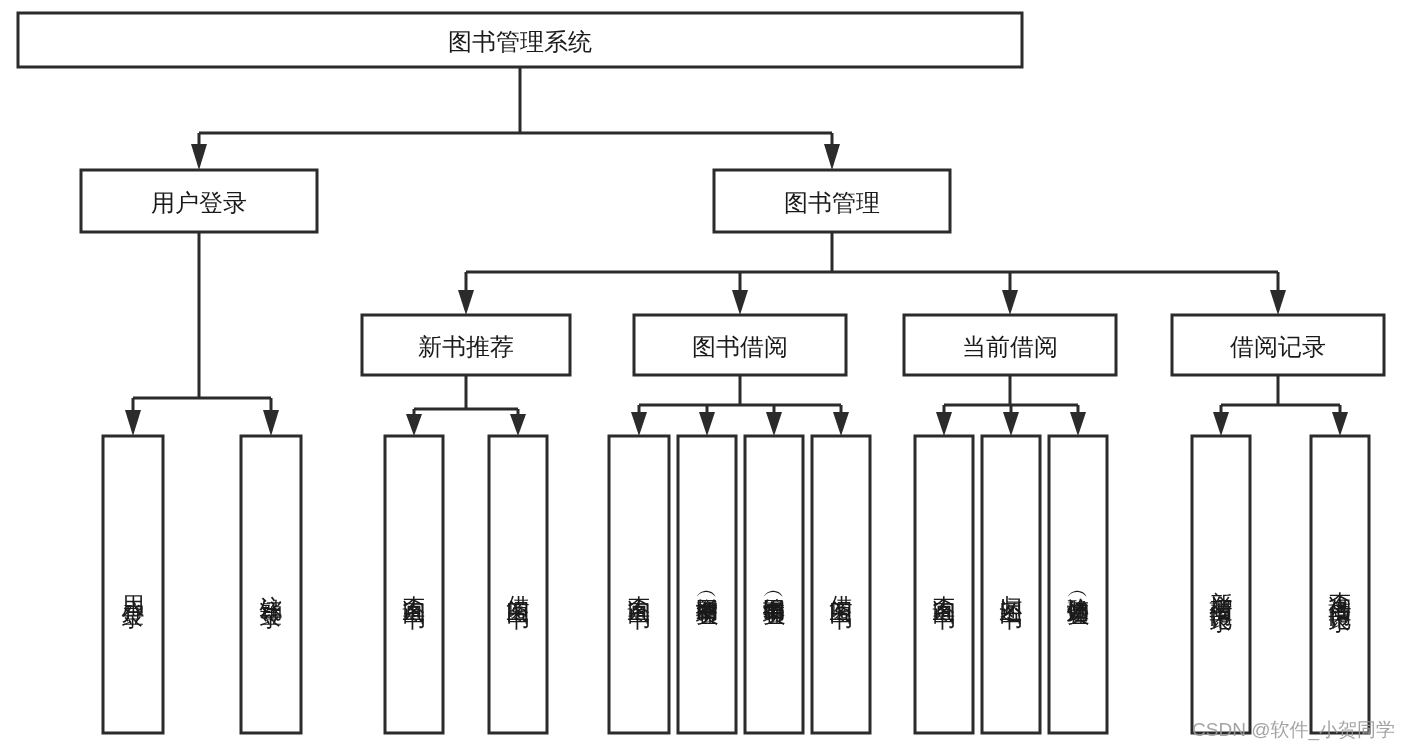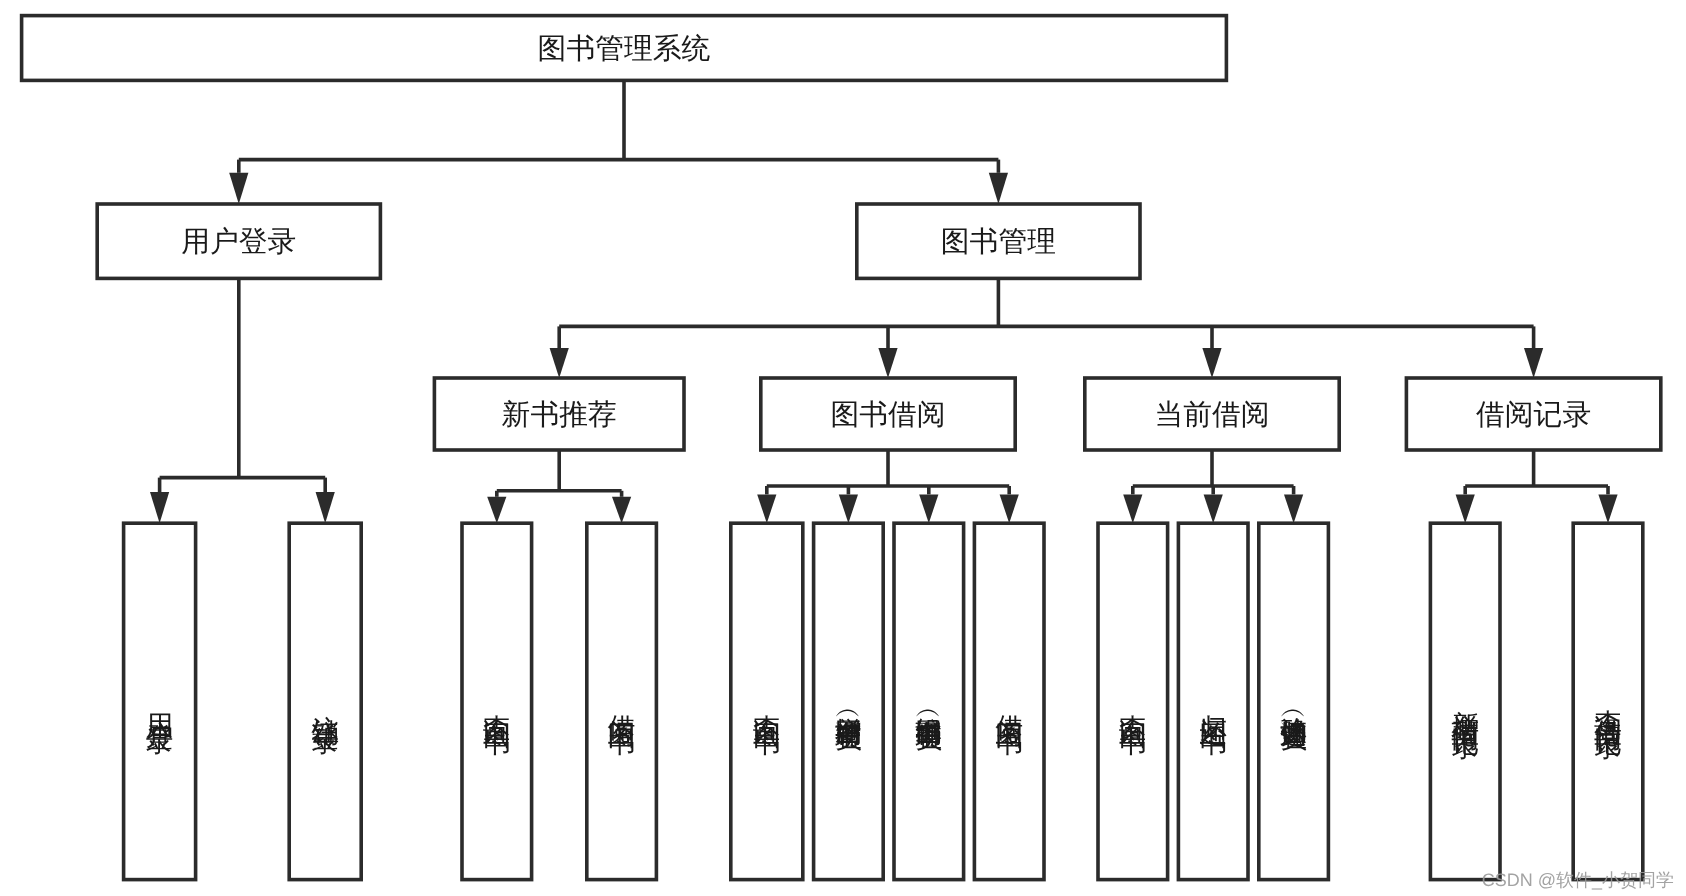--- a/index.html
+++ b/index.html
@@ -68,21 +68,21 @@
   }
   .vlabel.tight {
     font-size: 22px;
     letter-spacing: 1px;
   }
   .watermark {
     position: absolute;
     right: 10px;
     bottom: 4px;
     font-family: "Liberation Sans", "DejaVu Sans", sans-serif;
-    font-size: 15px;
+    font-size: 19px;
     color: #9a9a9a;
     opacity: 0.9;
     white-space: pre;
   }
 </style>
 </head>
 <body>
 
 <div id="diagram-root">
 

